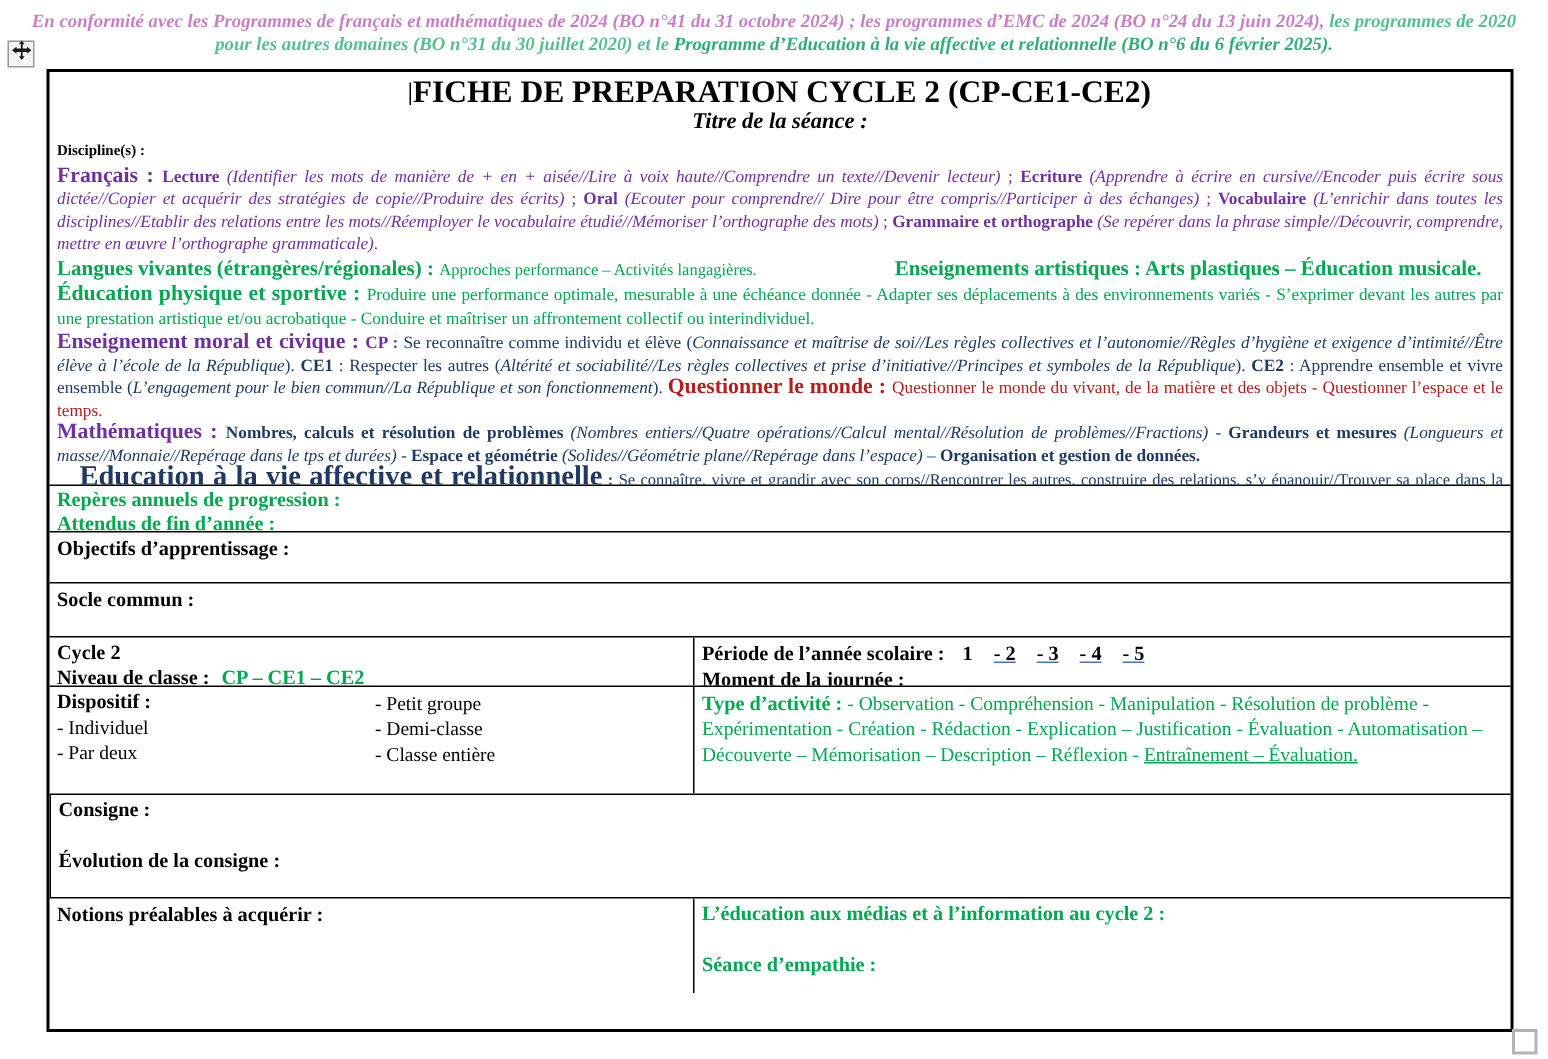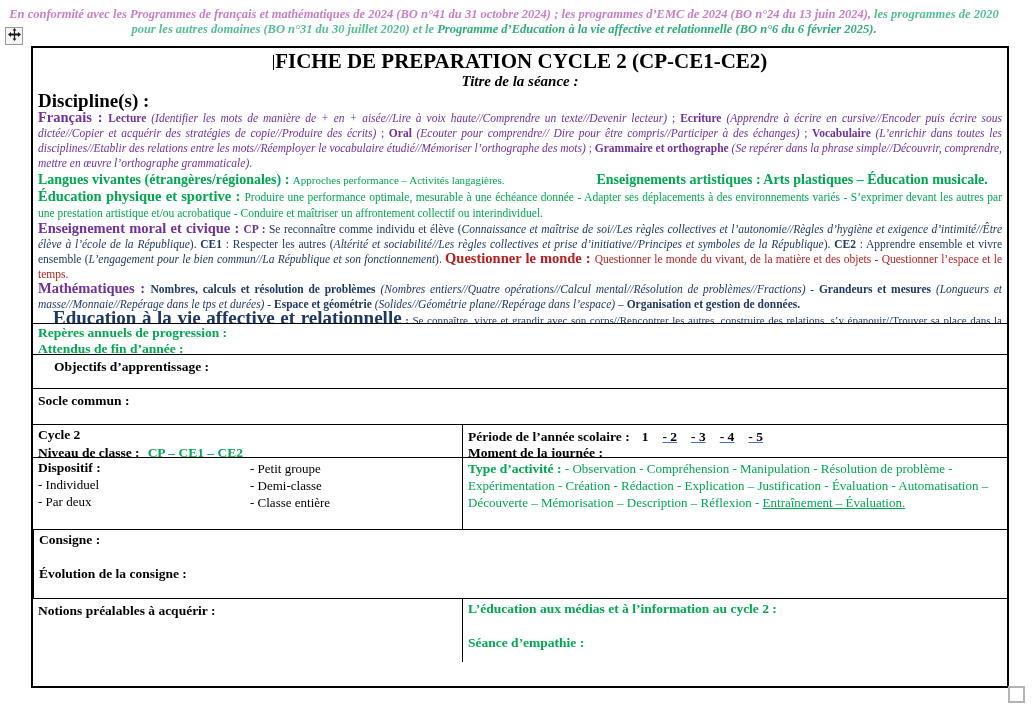--- a/index.html
+++ b/index.html
@@ -2,21 +2,21 @@
 <html><head>
 <meta charset="utf-8">
 <style>
   html,body { margin:0; padding:0; }
   body {
     width:1032px; height:706px; background:#ffffff; position:relative; overflow:hidden;
     font-family:"Liberation Serif","DejaVu Serif",serif; color:#000;
   }
   
   .banner {
-    position:absolute; top:7px; left:4px; width:1000px; text-align:center;
+    position:absolute; top:7px; left:16px; width:1000px; text-align:center;
     font-style:italic; font-weight:bold; font-size:12.5px; line-height:15px;
   }
   .c-pink { color:#c87fc8; }
   .c-grn  { color:#55bf92; }
   .c-grnb { color:#2fae78; }
 
   
   .move-handle {
     position:absolute; left:5px; top:27px; width:18px; height:18px; box-sizing:border-box;
     border:1px solid #9a9a9a; background:#f4f4f4; display:flex; align-items:center; justify-content:center;
@@ -32,29 +32,29 @@
   .doc-table {
     position:absolute; left:31px; top:46px; width:978px; height:642px; box-sizing:border-box;
     border:2px solid #000;
   }
   .row { box-sizing:border-box; border-top:1px solid #000; overflow:hidden; }
   .row.first { border-top:none; }
   .cols { display:flex; }
   .cell { box-sizing:border-box; padding:2px 5px; }
   .c-left  { flex:0 0 429px; width:429px; }
   .c-right { flex:1; border-left:1px solid #000; }
-  .rh1{height:275px;} .rh2{height:24px;} .rh3{height:31px;} .rh4{height:34px;padding-left:16px;}
+  .rh1{height:275px;} .rh2{height:24px;} .rh3{height:31px;} .rh4{height:34px;}
   .rh5{height:36px;} .rh6{height:33px;} .rh7{height:72px;} .rh8{height:69px;} .rh9{height:64px;}
 
   
   .title-block { padding:3px 5px 0 5px; }
   .doc-title { text-align:center; font-weight:bold; font-size:21px; line-height:21px; }
   .caret { display:inline-block; width:1.5px; height:15px; background:#000; vertical-align:-2px; margin-right:1px; }
   .doc-subtitle { text-align:center; font-weight:bold; font-style:italic; font-size:15px; line-height:19px; }
-  .disc-label { font-weight:bold; font-size:19px; line-height:19px; }
+  .disc-label { font-weight:bold; font-size:10px; line-height:19px; }
 
   .p { text-align:justify; }
   .b { font-weight:bold; } .i { font-style:italic; }
   .hd { font-weight:bold; font-size:14.5px; line-height:14px; }
 
   .p-fr   { color:#7030a0; font-size:11.5px; line-height:15px; }
   .line-lang { color:#00a850; font-size:14px; line-height:17px; font-weight:bold; white-space:nowrap; }
   .line-lang .small { font-weight:normal; font-size:11px; }
   .gap { display:inline-block; width:92px; }
   .p-eps  { color:#00a850; font-size:11.5px; line-height:15.5px; }

